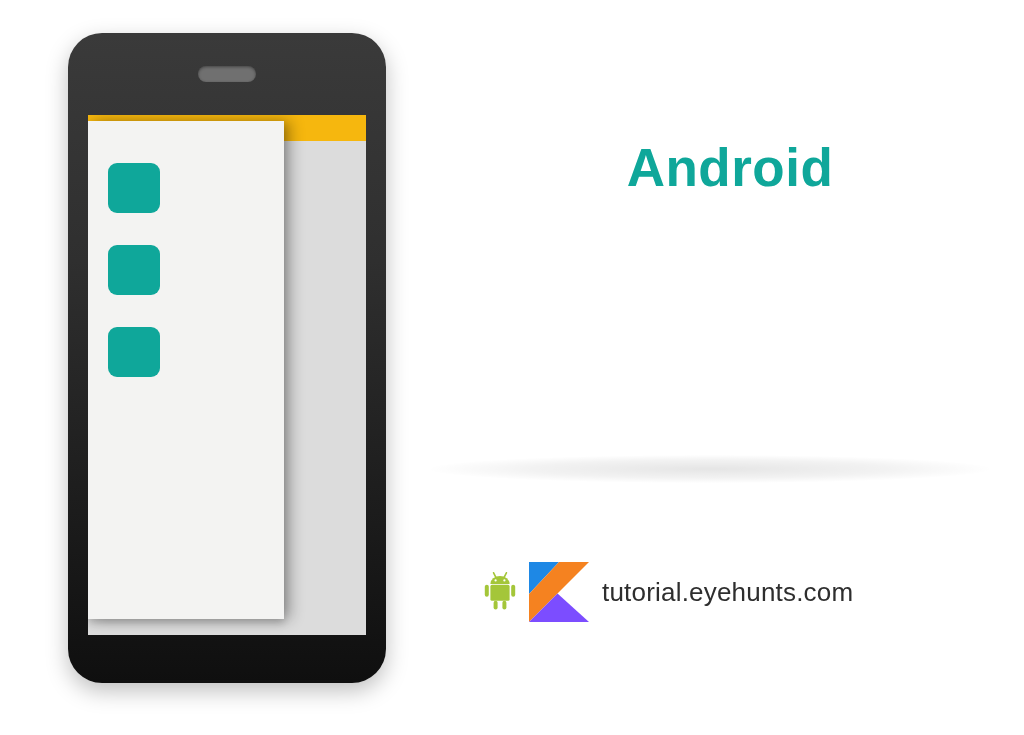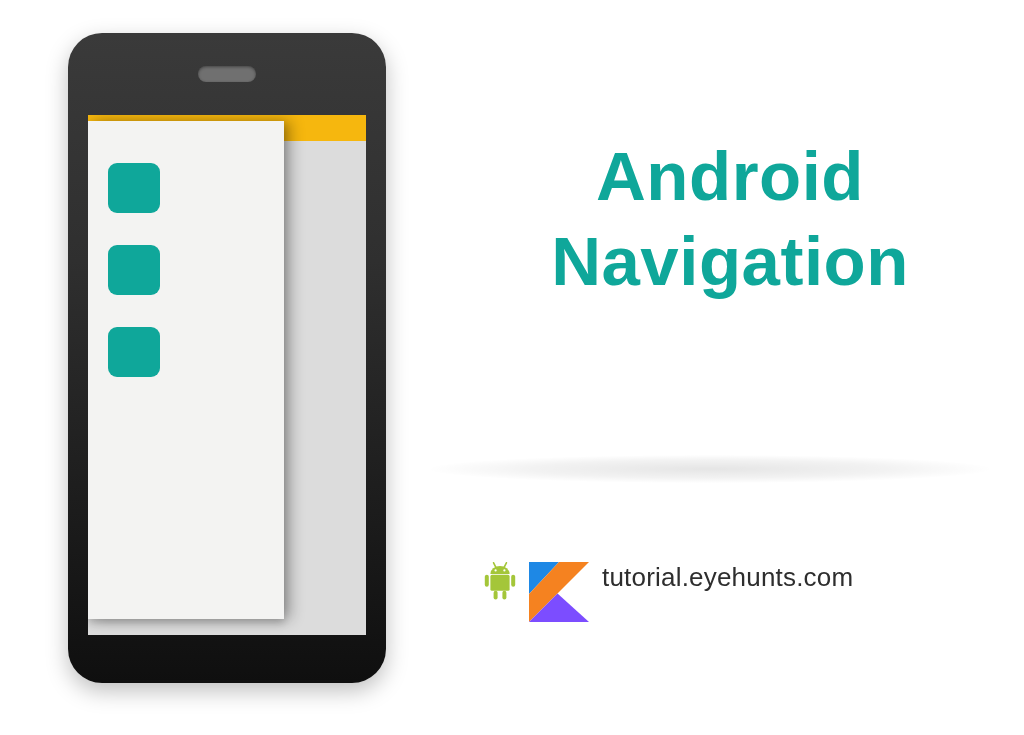--- a/index.html
+++ b/index.html
@@ -91,42 +91,42 @@
       border-radius: 9px;
     }
     
     .title {
       position: absolute;
       left: 470px;
       top: 135px;
       width: 520px;
       text-align: center;
       color: #0fa79a;
-      font-size: 69px;
+      font-size: 53px;
       font-weight: bold;
       line-height: 1.23;
       letter-spacing: 0.5px;
     }
     
     .floor-shadow {
       position: absolute;
       left: 430px;
       top: 455px;
       width: 560px;
       height: 28px;
       background: radial-gradient(ellipse at center, rgba(0,0,0,0.10) 0%, rgba(0,0,0,0.05) 45%, rgba(0,0,0,0) 72%);
       border-radius: 50%;
     }
     
     .footer {
       position: absolute;
       left: 484px;
       top: 562px;
       display: flex;
-      align-items: flex-start;
+      align-items: center;
       gap: 13px;
     }
     .android-icon svg { display: block; }
     .kotlin-icon svg { display: block; }
     .site {
       font-family: -apple-system, BlinkMacSystemFont, "Segoe UI", Arial, sans-serif;
       font-size: 26px;
       color: #2e2e2e;
       font-weight: 400;
       letter-spacing: 0.2px;
@@ -147,21 +147,21 @@
           <div class="drawer-item"></div>
           <div class="drawer-item"></div>
           <div class="drawer-item"></div>
         </div>
       </div>
     </div>
   </div>
 
   <div class="title">
     <span>Android</span><br>
-    <span>Navigation</span><br>
+    <br>
   </div>
 
   <div class="floor-shadow"></div>
 
   <div class="footer">
     <span class="android-icon">
       <svg width="32" height="40" viewBox="0 0 40 48">
         <g fill="#A4C639">
 
           <line x1="12" y1="0" x2="15.5" y2="7" stroke="#A4C639" stroke-width="2" stroke-linecap="round"></line>

